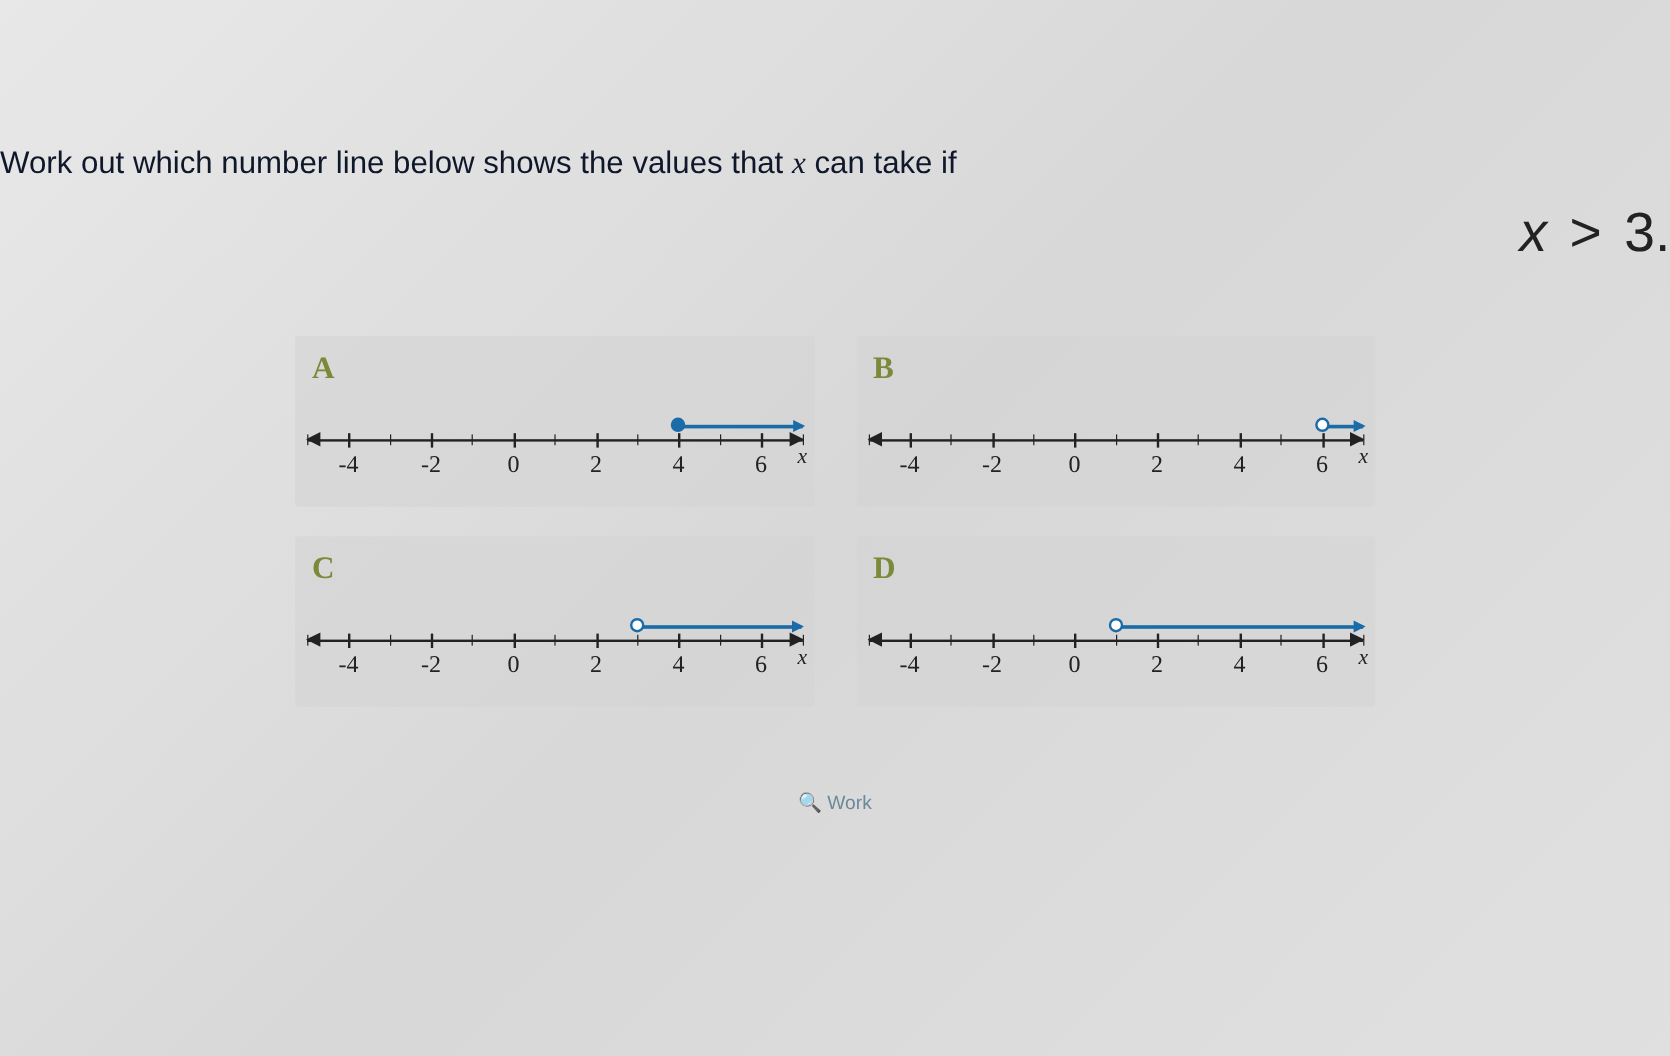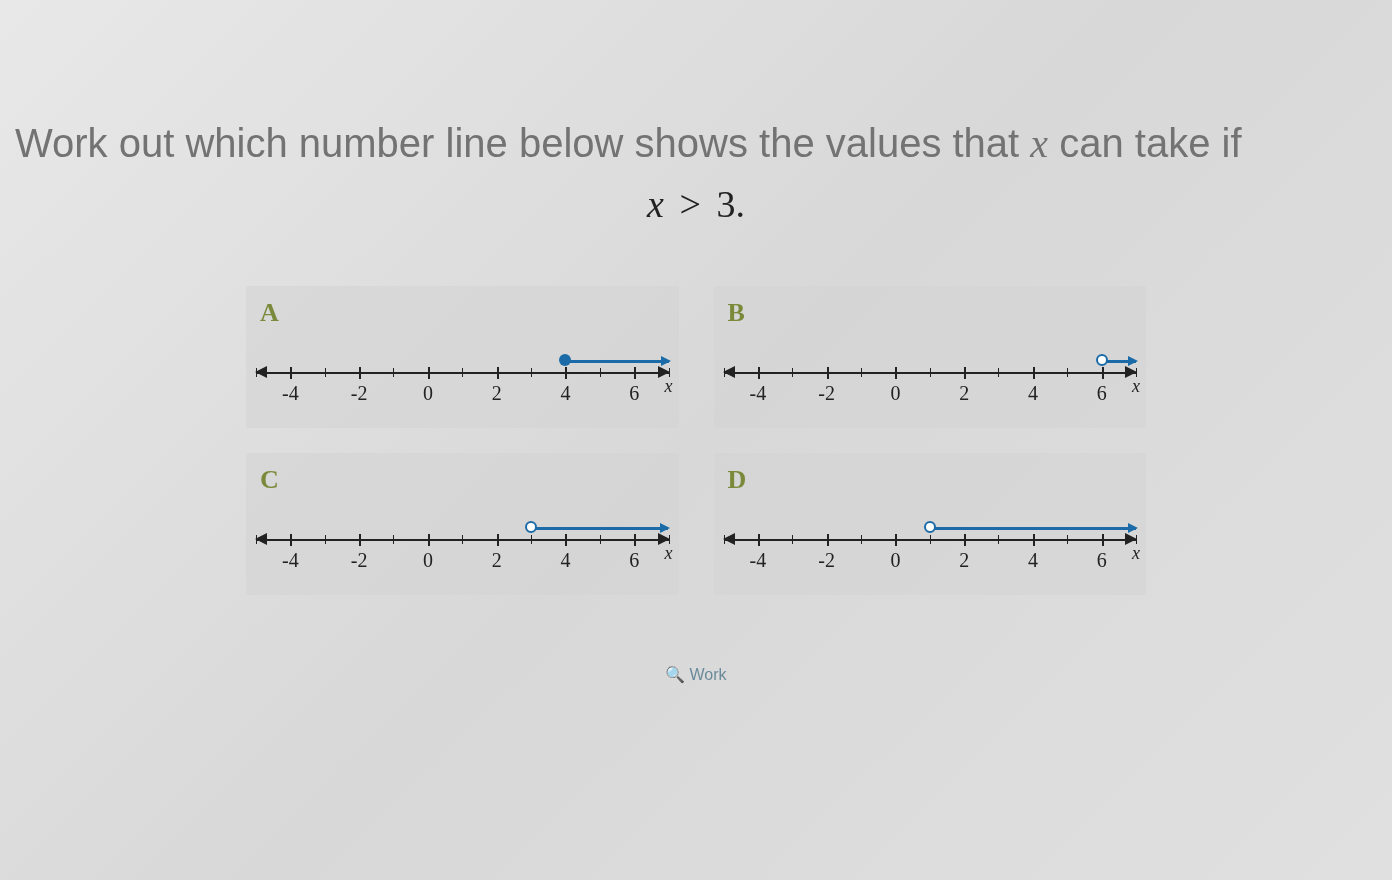--- a/index.html
+++ b/index.html
@@ -5,31 +5,31 @@
     * { margin: 0; padding: 0; box-sizing: border-box; }
     body {
       font-family: Arial, sans-serif;
       background: linear-gradient(135deg, #e8e8e8 0%, #d8d8d8 50%, #e0e0e0 100%);
       width: 1392px;
       height: 880px;
       padding: 40px 0;
       color: #333;
     }
     .question {
-      font-size: 40px;
-      color: #737373;
+      font-size: 26px;
+      color: #0f172a;
       margin: 80px 0 10px 0;
       text-align: left;
-      padding-left: 15px;
+      padding-left: 0;
     }
     .inequality {
-      font-family: Liberation Serif, serif;
-      font-size: 38px;
+      font-family: Liberation Sans, sans-serif;
+      font-size: 46px;
       font-style: italic;
-      text-align: center;
+      text-align: right;
       margin: 15px 0 60px 0;
       color: #222;
     }
     .inequality .op { font-style: normal; margin: 0 6px; }
     .inequality .num { font-style: normal; }
     .grid {
       display: grid;
       grid-template-columns: 1fr 1fr;
       grid-template-rows: 1fr 1fr;
       gap: 25px 35px;

